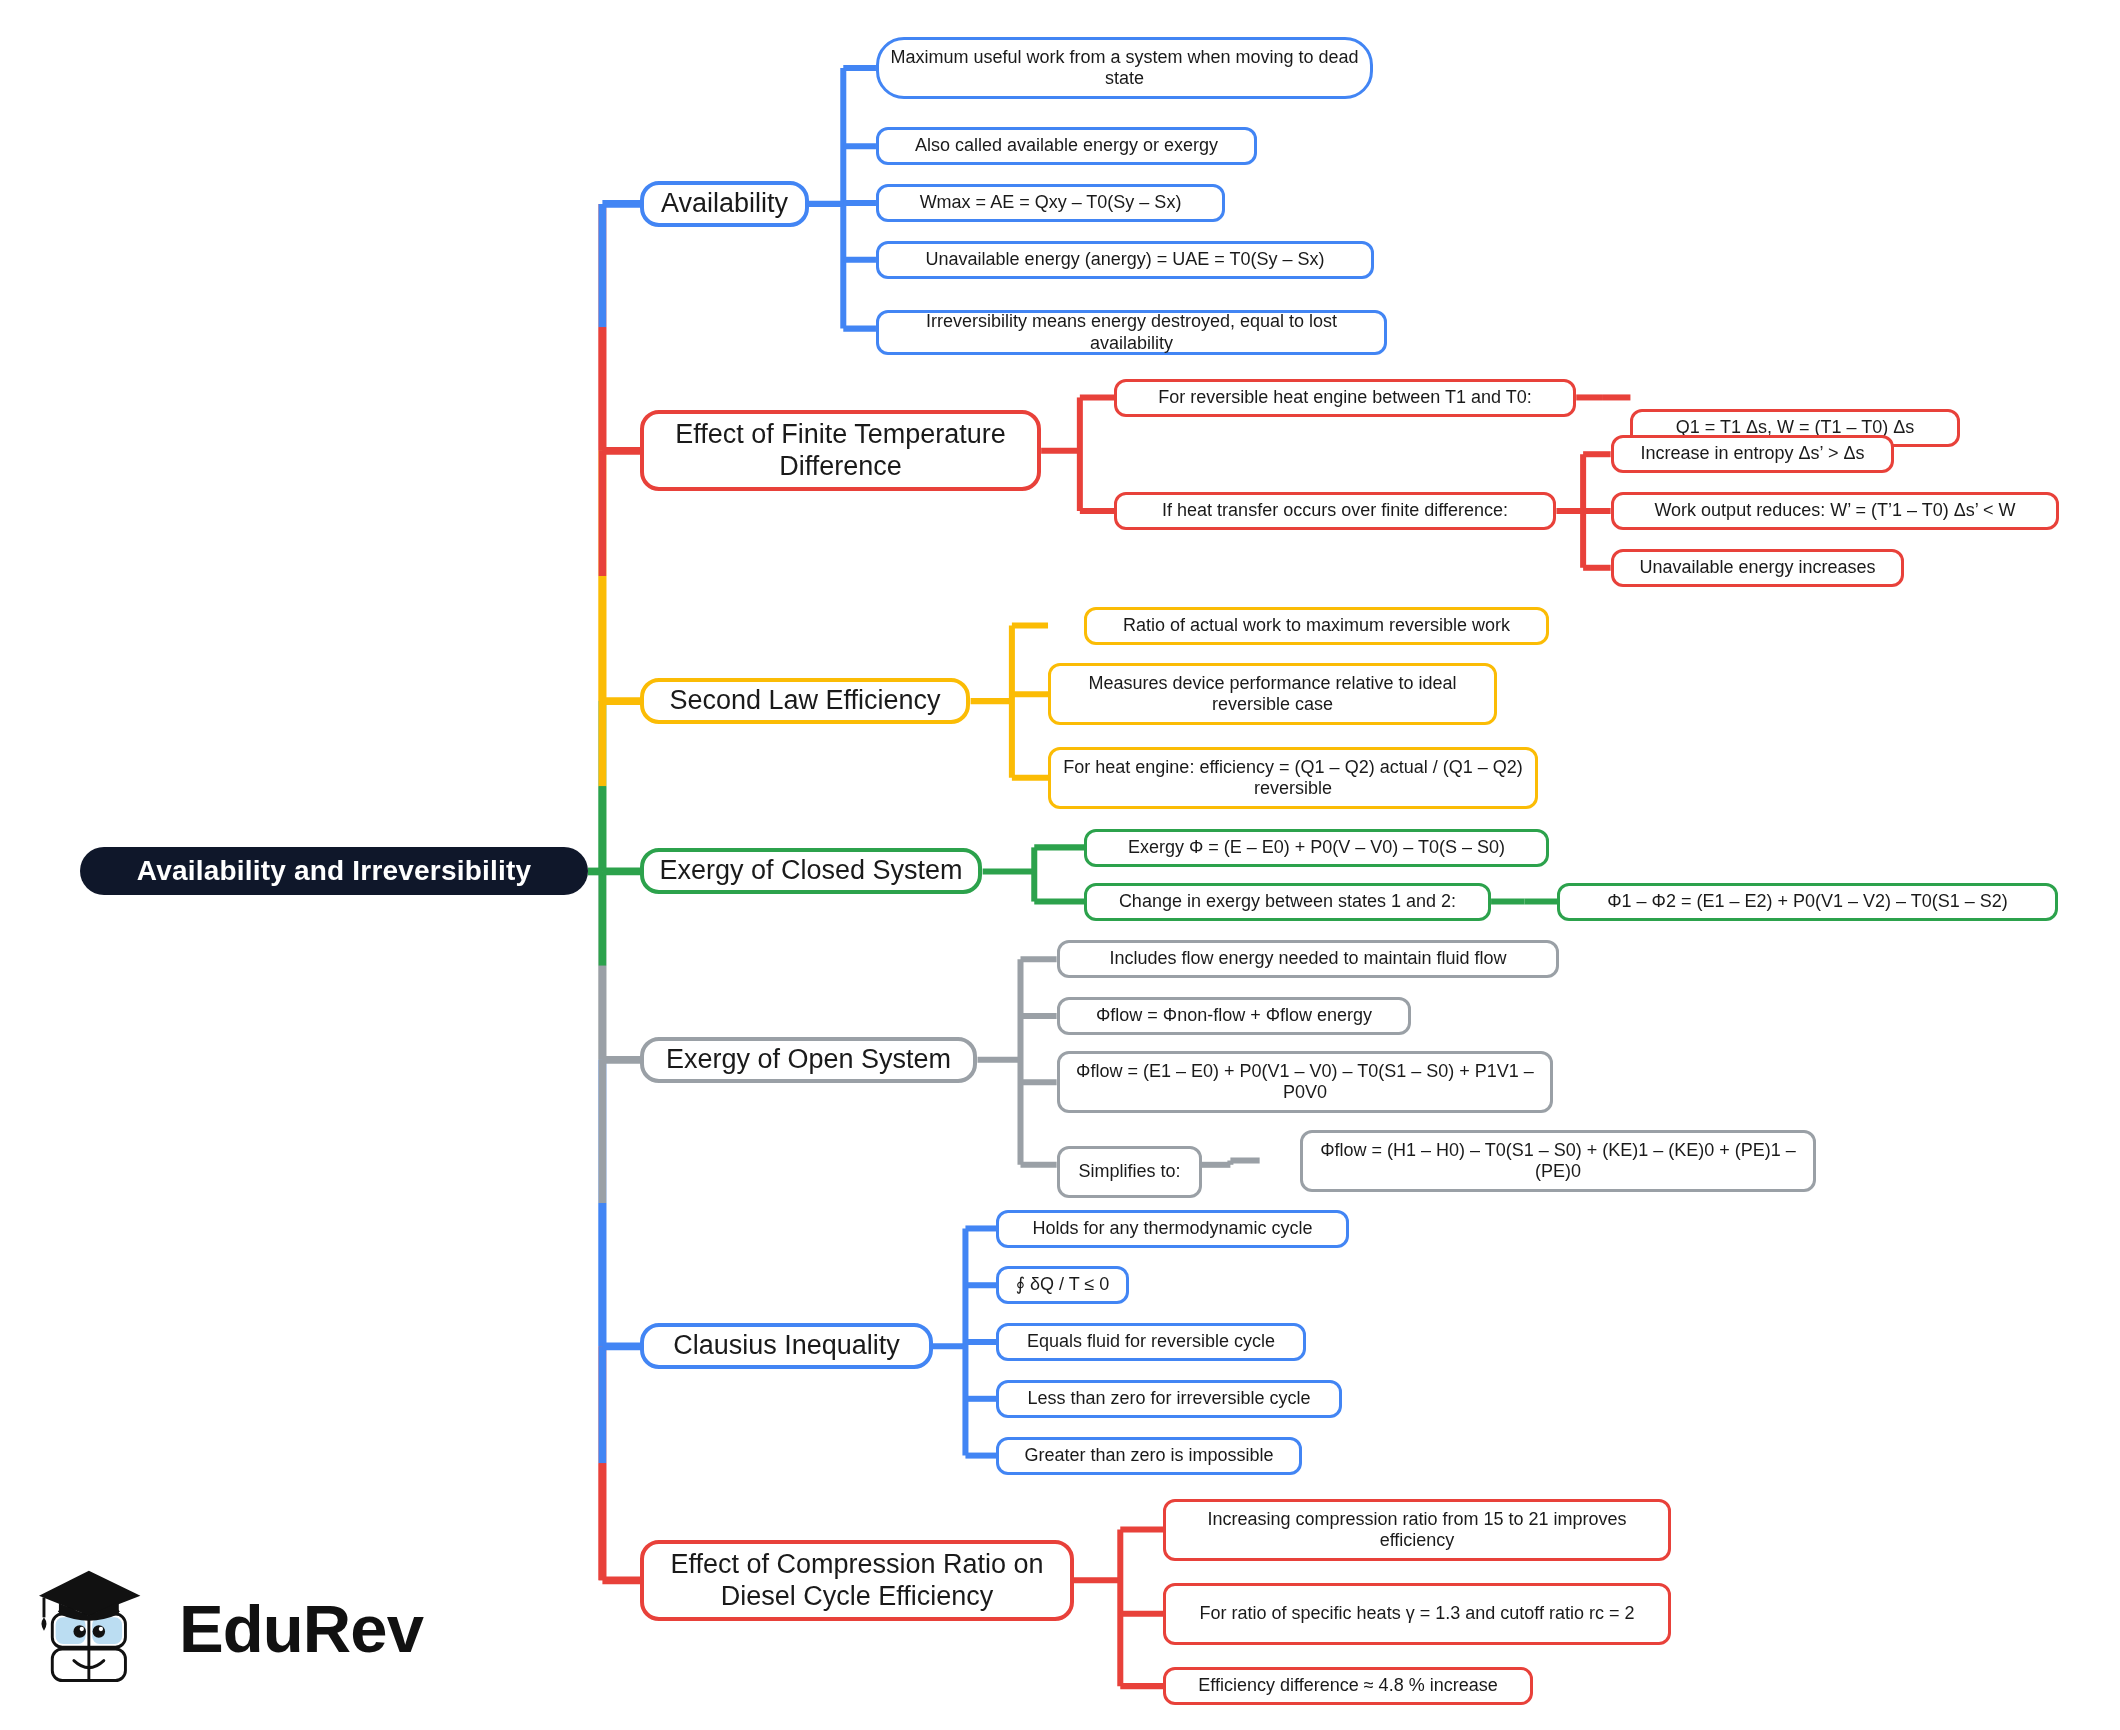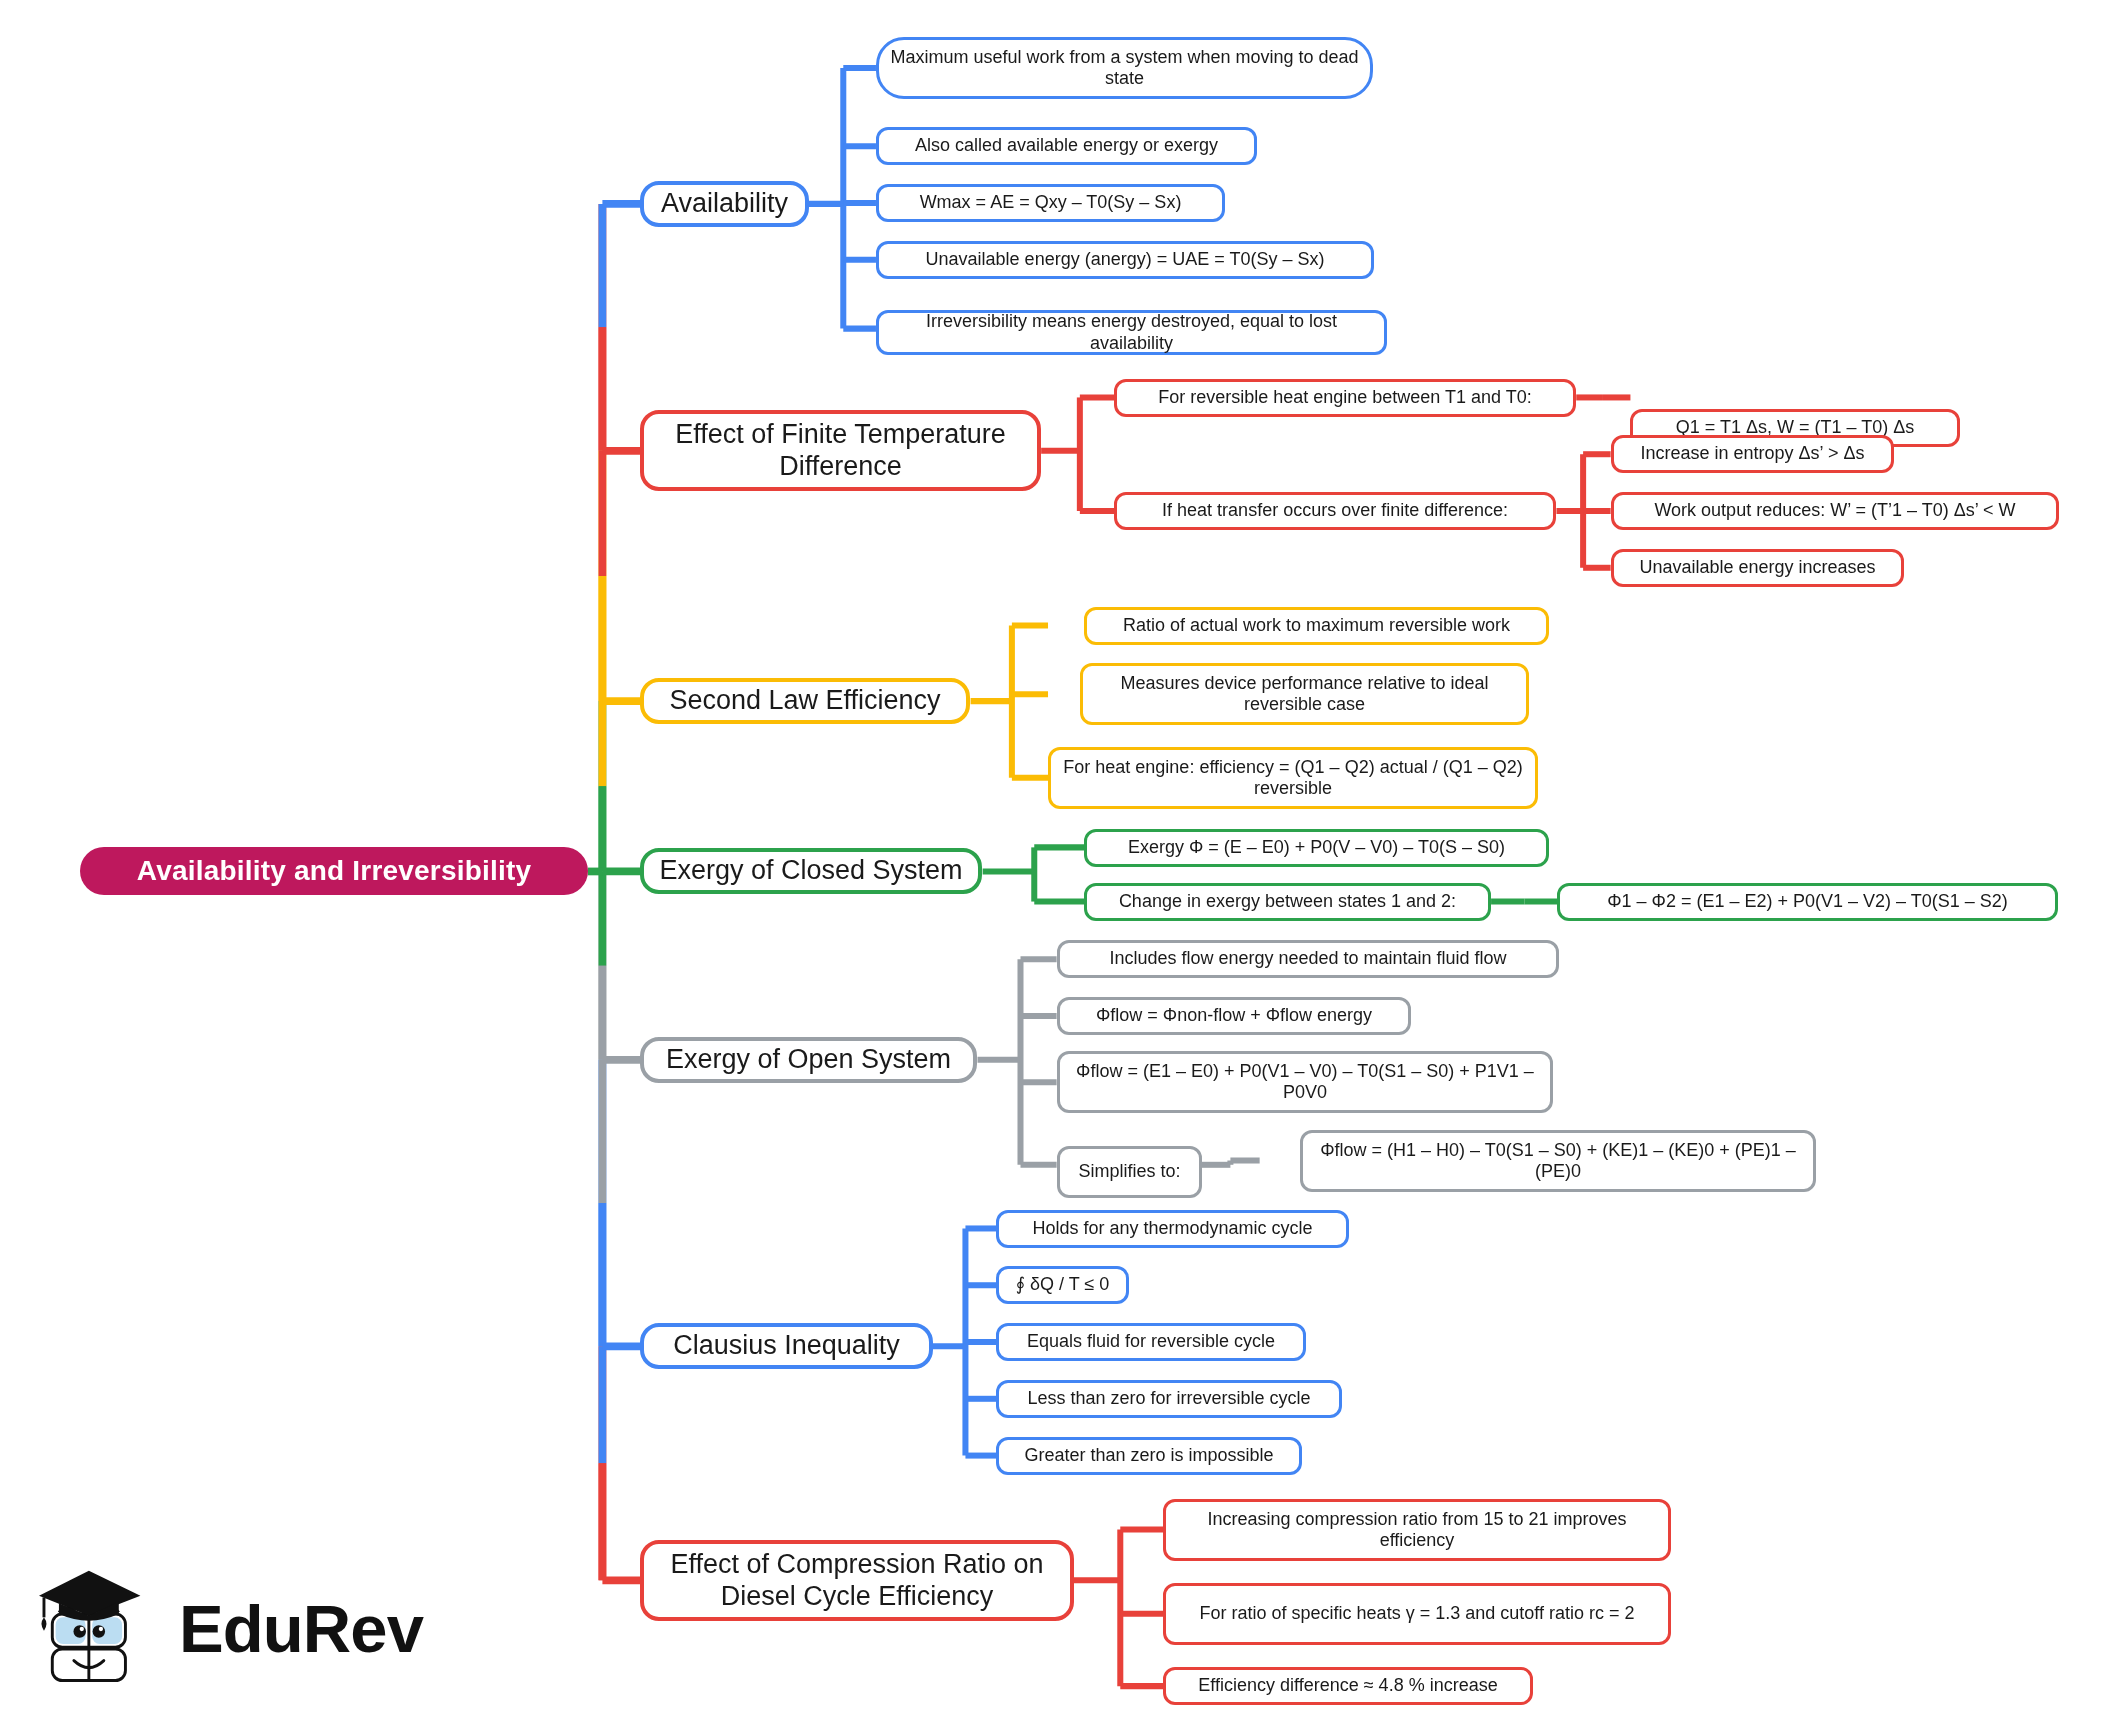--- a/index.html
+++ b/index.html
@@ -3,21 +3,21 @@
 <meta charset="utf-8">
 <style>
   html,body{margin:0;padding:0;background:#ffffff;}
   body{font-family:"Liberation Sans",sans-serif;}
   #canvas{position:relative;width:2121px;height:1730px;background:#fff;overflow:hidden;}
   #wires{position:absolute;left:0;top:0;width:2121px;height:1730px;}
   .node{position:absolute;box-sizing:border-box;background:#fff;border-style:solid;
         display:flex;align-items:center;justify-content:center;text-align:center;
         color:#1a1a1a;line-height:1.18;}
   
-  .root{background:#be185d;border:0;border-radius:29px;color:#fff;font-weight:bold;
+  .root{background:#0f172a;border:0;border-radius:29px;color:#fff;font-weight:bold;
         font-size:28px;letter-spacing:0.2px;}
   
   .topic{border-width:4.3px;border-radius:19px;font-size:27px;padding:3.4px 12px;}
   
   .leaf{border-width:3.4px;border-radius:12px;font-size:18px;padding:2.6px 10.3px;}
   
   .leaf3{border-width:3.4px;border-radius:12px;font-size:18px;padding:2.6px 10.3px;}
 
   .c-blue{border-color:#4285F4;}
   .c-red{border-color:#E8413A;}
@@ -162,21 +162,21 @@
   <div class="node leaf3 c-red" style="left:1611px;top:549px;width:293px;height:38px;">
     <span>Unavailable energy increases</span>
   </div>
 
   <div class="node topic c-yellow" style="left:640px;top:678px;width:330px;height:46px;">
     <span>Second Law Efficiency</span>
   </div>
   <div class="node leaf c-yellow" style="left:1084px;top:607px;width:465px;height:38px;">
     <span>Ratio of actual work to maximum reversible work</span>
   </div>
-  <div class="node leaf c-yellow" style="left:1048px;top:663px;width:449px;height:62px;margin-left:32px;">
+  <div class="node leaf c-yellow" style="left:1048px;top:663px;width:449px;height:62px;">
     <span>Measures device performance relative to ideal reversible case</span>
   </div>
   <div class="node leaf c-yellow" style="left:1048px;top:747px;width:490px;height:62px;">
     <span>For heat engine: efficiency = (Q1 – Q2) actual / (Q1 – Q2) reversible</span>
   </div>
 
   <div class="node topic c-green" style="left:640px;top:848px;width:342px;height:46px;">
     <span>Exergy of Closed System</span>
   </div>
   <div class="node leaf c-green" style="left:1084px;top:829px;width:465px;height:38px;">

